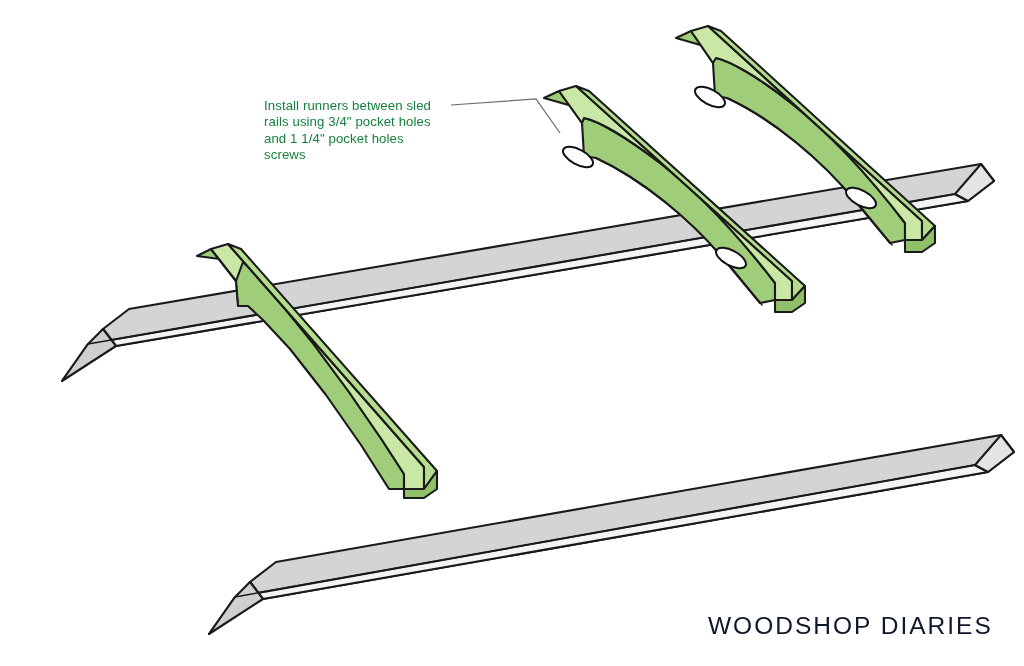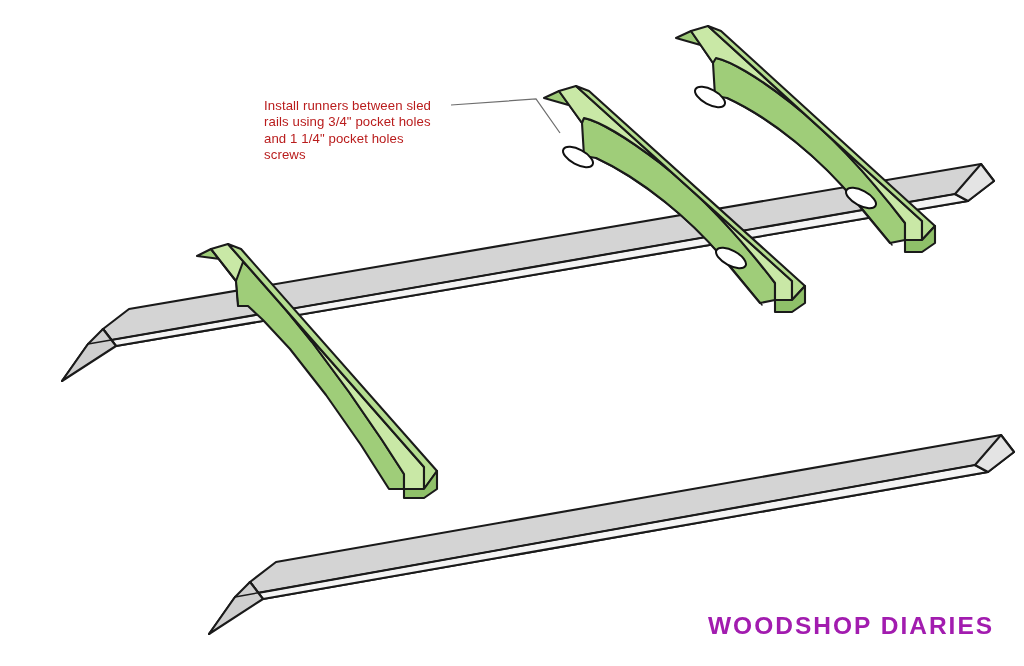--- a/index.html
+++ b/index.html
@@ -25,34 +25,34 @@
     display: block;
   }
   .annotation-text {
     position: absolute;
     left: 264px;
     top: 98px;
     width: 180px;
     font-family: "Liberation Sans", sans-serif;
     font-size: 13.2px;
     line-height: 16.4px;
-    color: #b91c1c;
+    color: #15803d;
     letter-spacing: 0.1px;
     white-space: pre-line;
     -webkit-font-smoothing: antialiased;
   }
   .watermark {
     position: absolute;
     left: 708px;
     top: 612px;
     font-family: "Liberation Sans", sans-serif;
     font-size: 24.5px;
-    font-weight: 700;
+    font-weight: 400;
     letter-spacing: 2.0px;
-    color: #a21caf;
+    color: #0f172a;
     white-space: nowrap;
   }
 </style>
 </head>
 <body>
 
 <svg id="diagram-canvas" viewBox="0 0 1024 666" xmlns="http://www.w3.org/2000/svg">
 
   <defs>
     <style>

